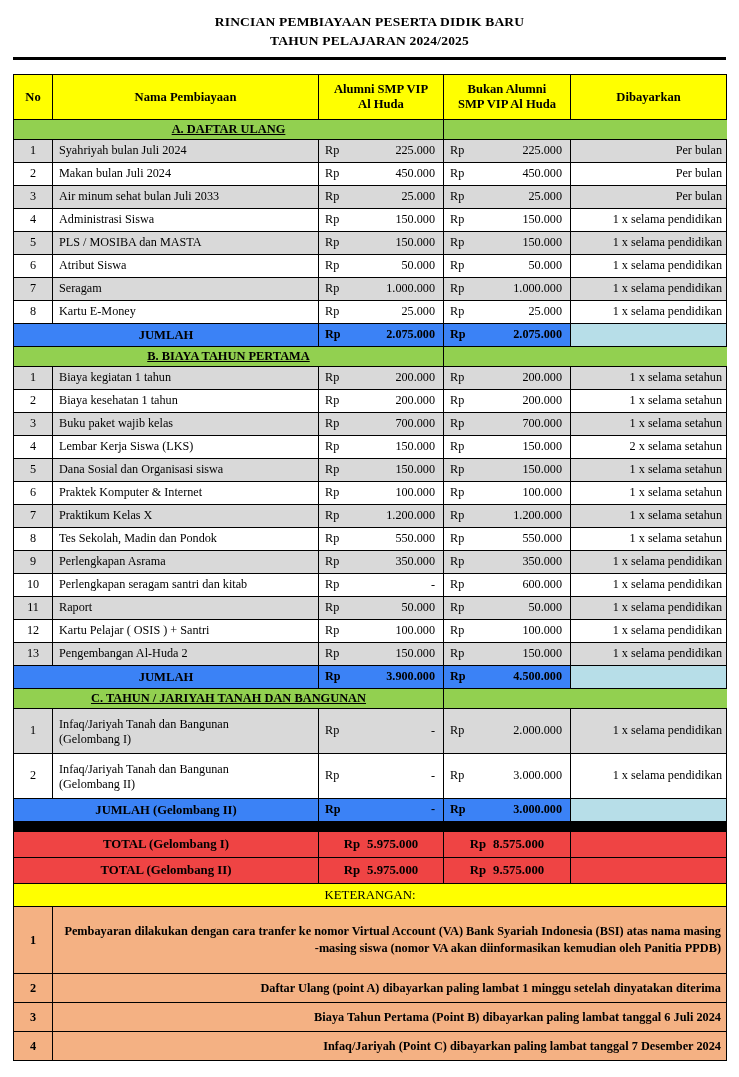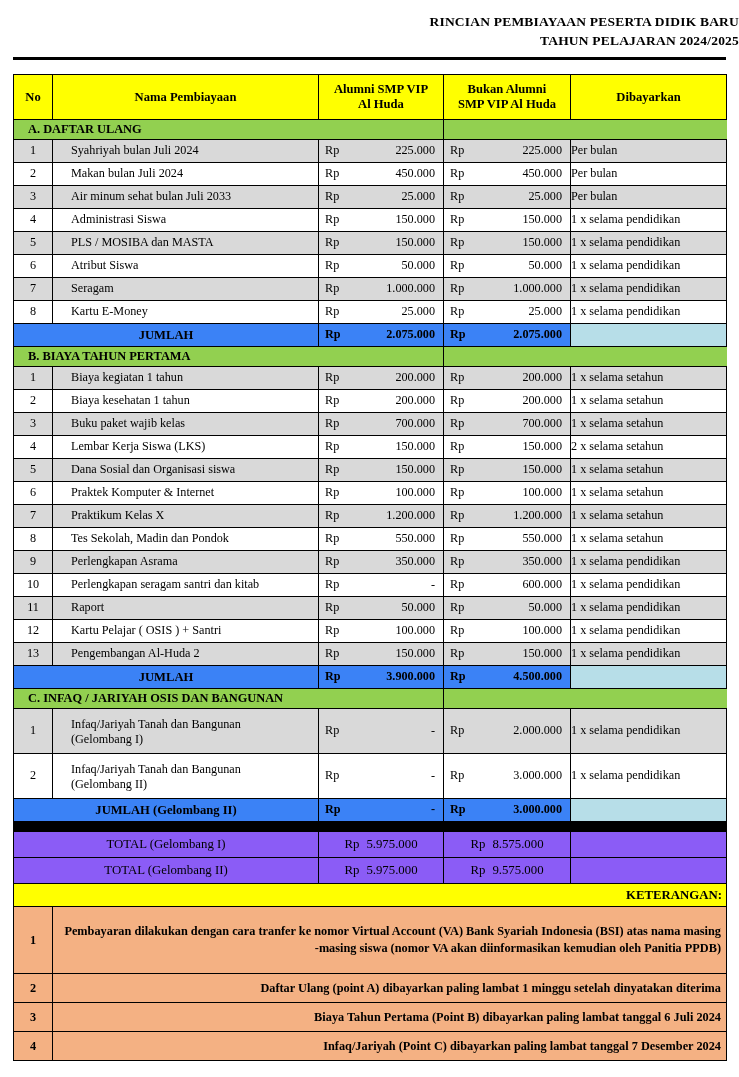--- a/index.html
+++ b/index.html
@@ -20,21 +20,20 @@
     padding-top: 12px;
     text-align: center;
   }
   #title-block .tline {
     font-family: "Liberation Serif", serif;
     font-weight: bold;
     font-size: 13.5px;
     letter-spacing: 0.2px;
     line-height: 19px;
     white-space: nowrap;
-    text-align: right;
   }
 
   #title-rule {
     margin: 7px 13px 0 13px;
     border-top: 2px solid #000;
     border-bottom: 1px solid #000;
     height: 2px;
     box-sizing: border-box;
   }
 
@@ -74,31 +73,32 @@
     line-height: 1.18;
     padding: 2px 3px;
   }
 
   
   tr.section td {
     background: #92D050;
     font-weight: bold;
     font-size: 12.4px;
     height: 19px;
-    padding: 0 14px;
-    text-align: left;
+    padding: 0 5px;
+    text-align: center;
+    text-decoration: underline;
   }
   tr.section td.nb { border-left: none; border-right: none; }
 
   
   tr.item td { height: 22px; }
   tr.item.alt td { background: #D9D9D9; }
   tr.item td.no    { text-align: center; }
-  tr.item td.name  { text-align: left; padding-left: 18px; }
-  tr.item td.pay   { text-align: left; padding-left: 0; }
+  tr.item td.name  { text-align: left; padding-left: 6px; }
+  tr.item td.pay   { text-align: right; padding-left: 0; }
 
   
   tr.item.tall td { height: 42px; }
   tr.item.tall td.name { line-height: 1.22; padding-top: 2px; }
 
   
   .cur {
     display: flex;
     justify-content: space-between;
     align-items: center;
@@ -119,35 +119,35 @@
   
   tr.blackband td {
     background: #000000;
     height: 9px;
     border: 1px solid #000;
     padding: 0;
   }
 
   
   tr.total td {
-    background: #8b5cf6;
-    font-weight: normal;
+    background: #ef4444;
+    font-weight: bold;
     height: 25px;
     font-size: 12.8px;
   }
   tr.total td.label { text-align: center; }
   tr.total td.money { text-align: center; }
   tr.total td.money .grp { display: inline-block; }
   tr.total td.money .sym { padding-right: 7px; }
 
   
   tr.ket-head td {
     background: #FFFF00;
-    font-weight: bold;
-    text-align: right;
+    font-weight: normal;
+    text-align: center;
     height: 22px;
     font-size: 12.8px;
     margin-top: 32px;
   }
   tr.ket td {
     background: #F4B183;
     font-weight: bold;
     font-size: 12.3px;
     line-height: 1.38;
   }
@@ -575,21 +575,21 @@
           </td>
           <td class="money">
             <span class="cur">
               <span class="sym">Rp</span>
               <span class="amt">4.500.000</span>
             </span>
           </td>
           <td class="blank"></td>
         </tr>
         <tr class="section">
-          <td colspan="3">C. INFAQ / JARIYAH OSIS DAN BANGUNAN</td>
+          <td colspan="3">C. TAHUN / JARIYAH TANAH DAN BANGUNAN</td>
           <td class="nb"></td>
           <td class="nb"></td>
         </tr>
         <tr class="item alt tall">
           <td class="no">1</td>
           <td class="name">Infaq/Jariyah Tanah dan Bangunan<br>(Gelombang I)</td>
           <td class="money">
             <span class="cur">
               <span class="sym">Rp</span>
               <span class="amt">-</span>

